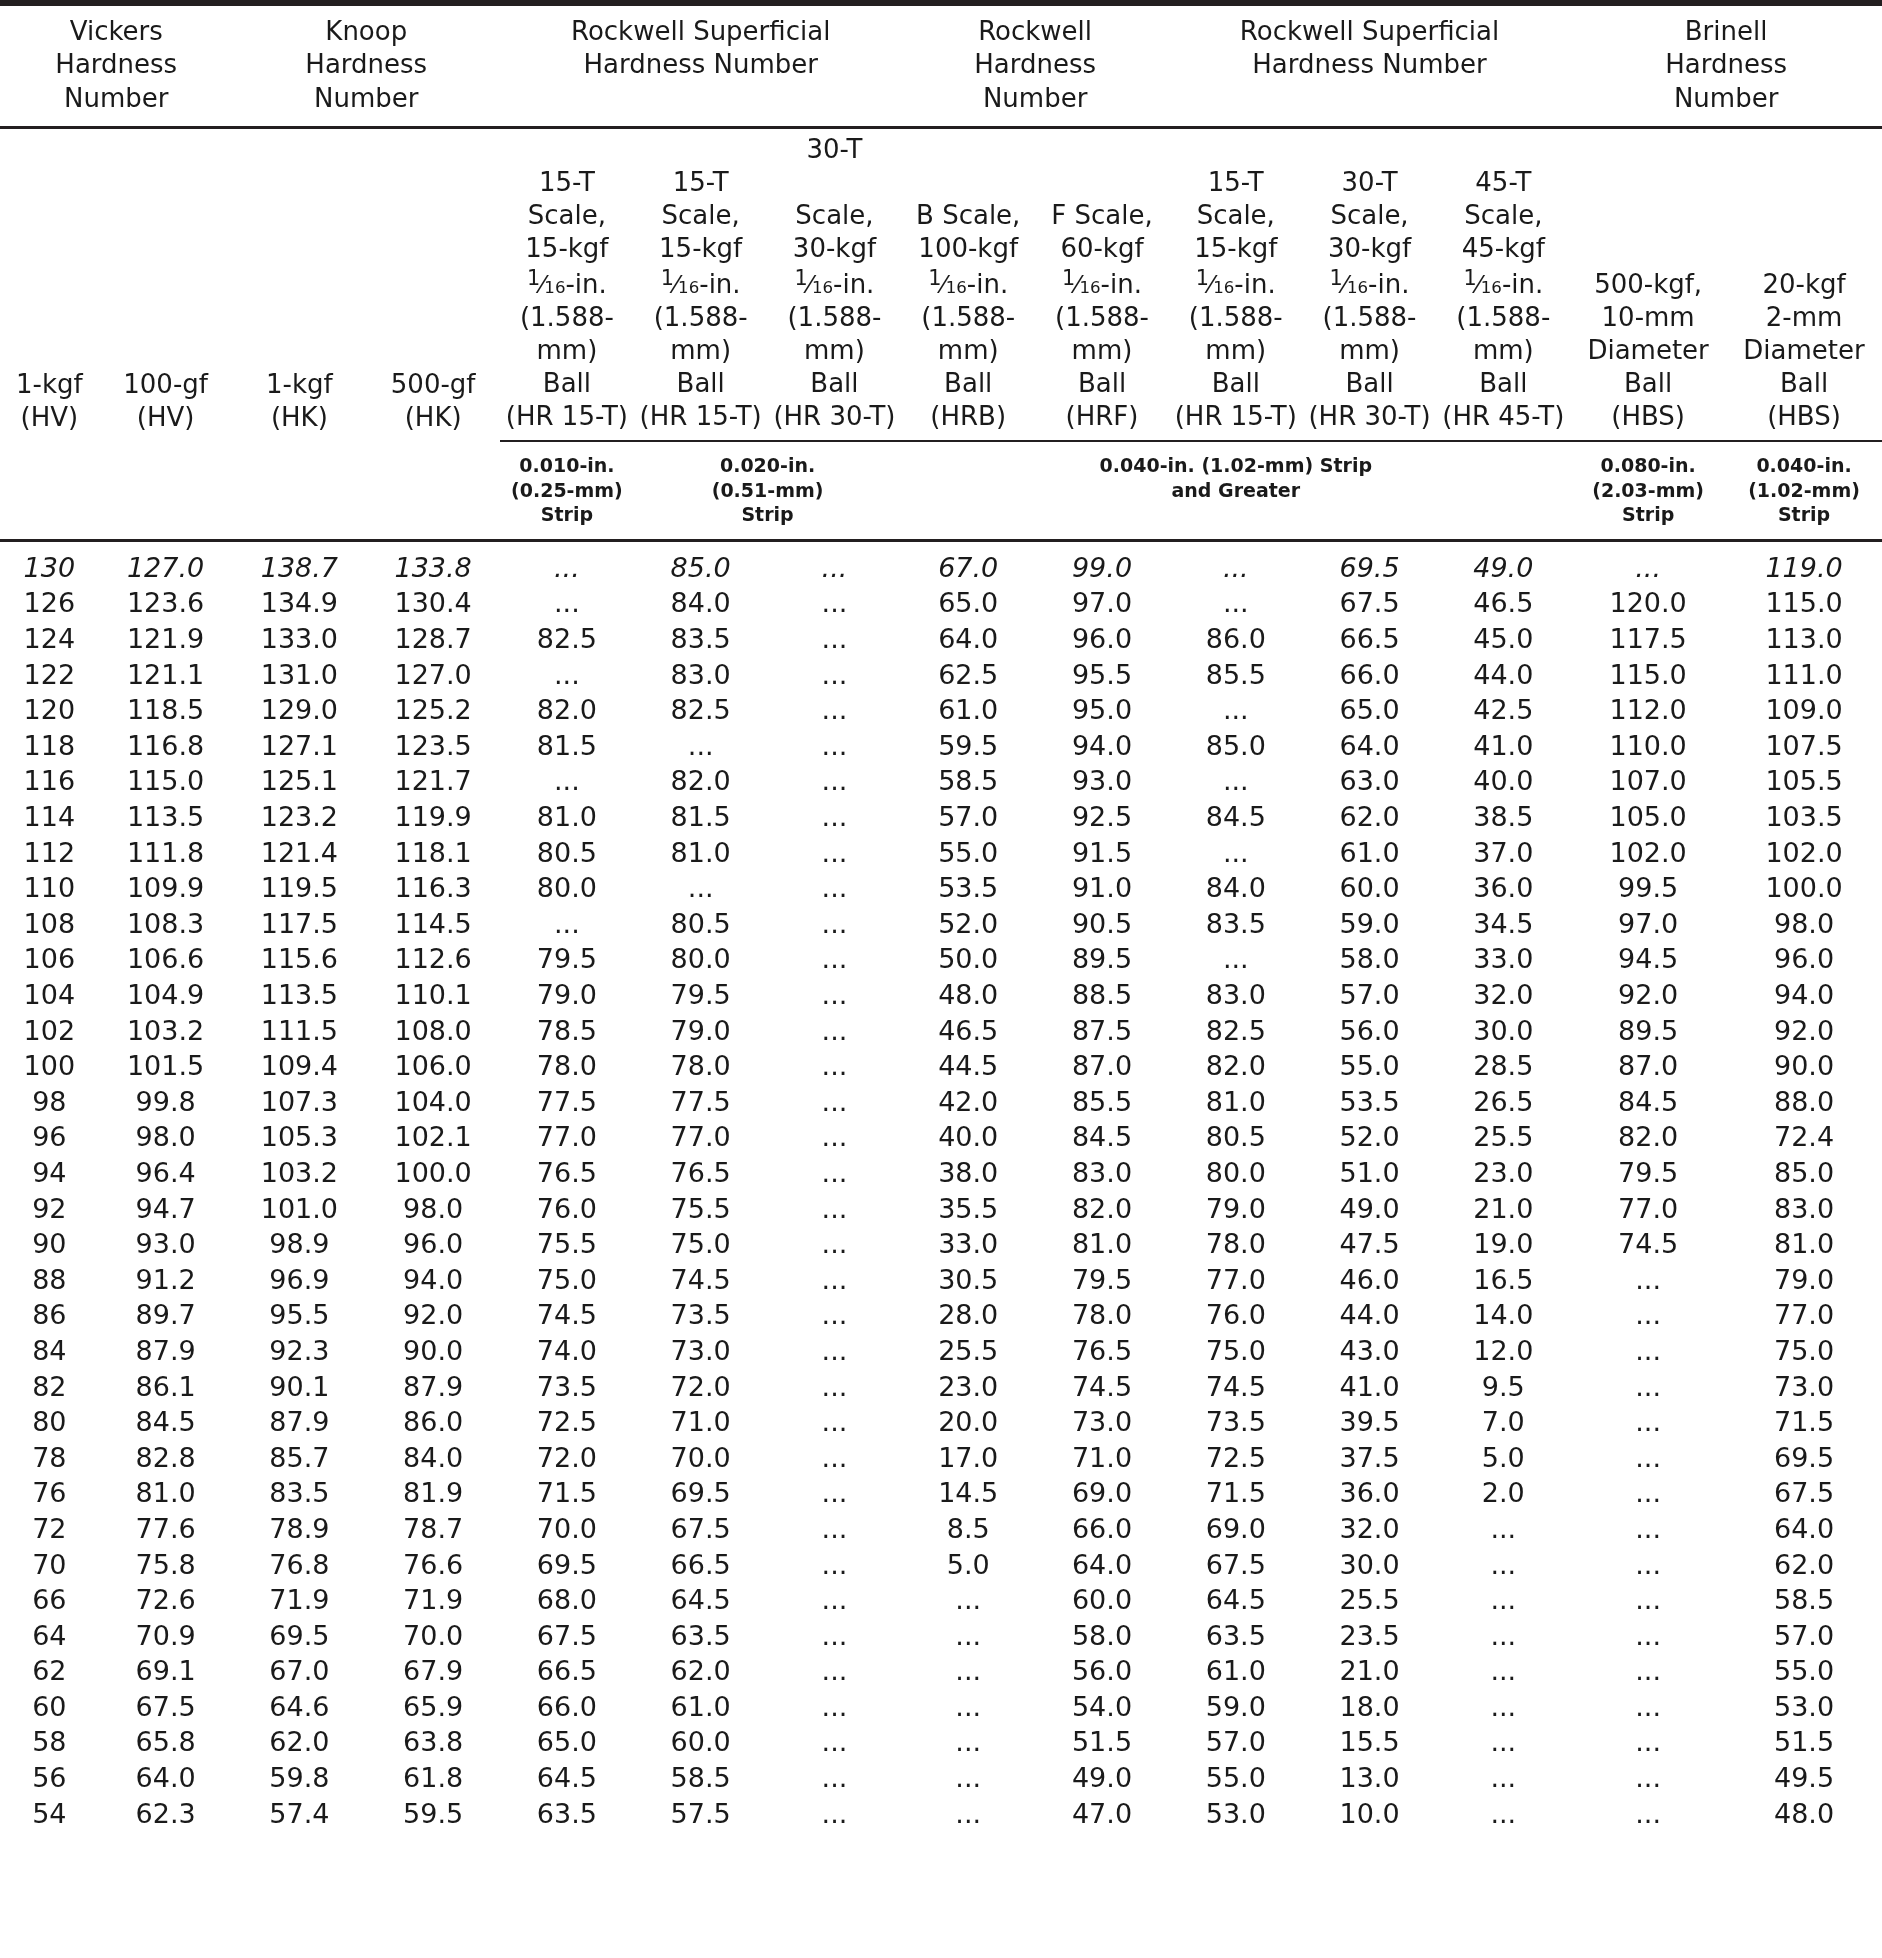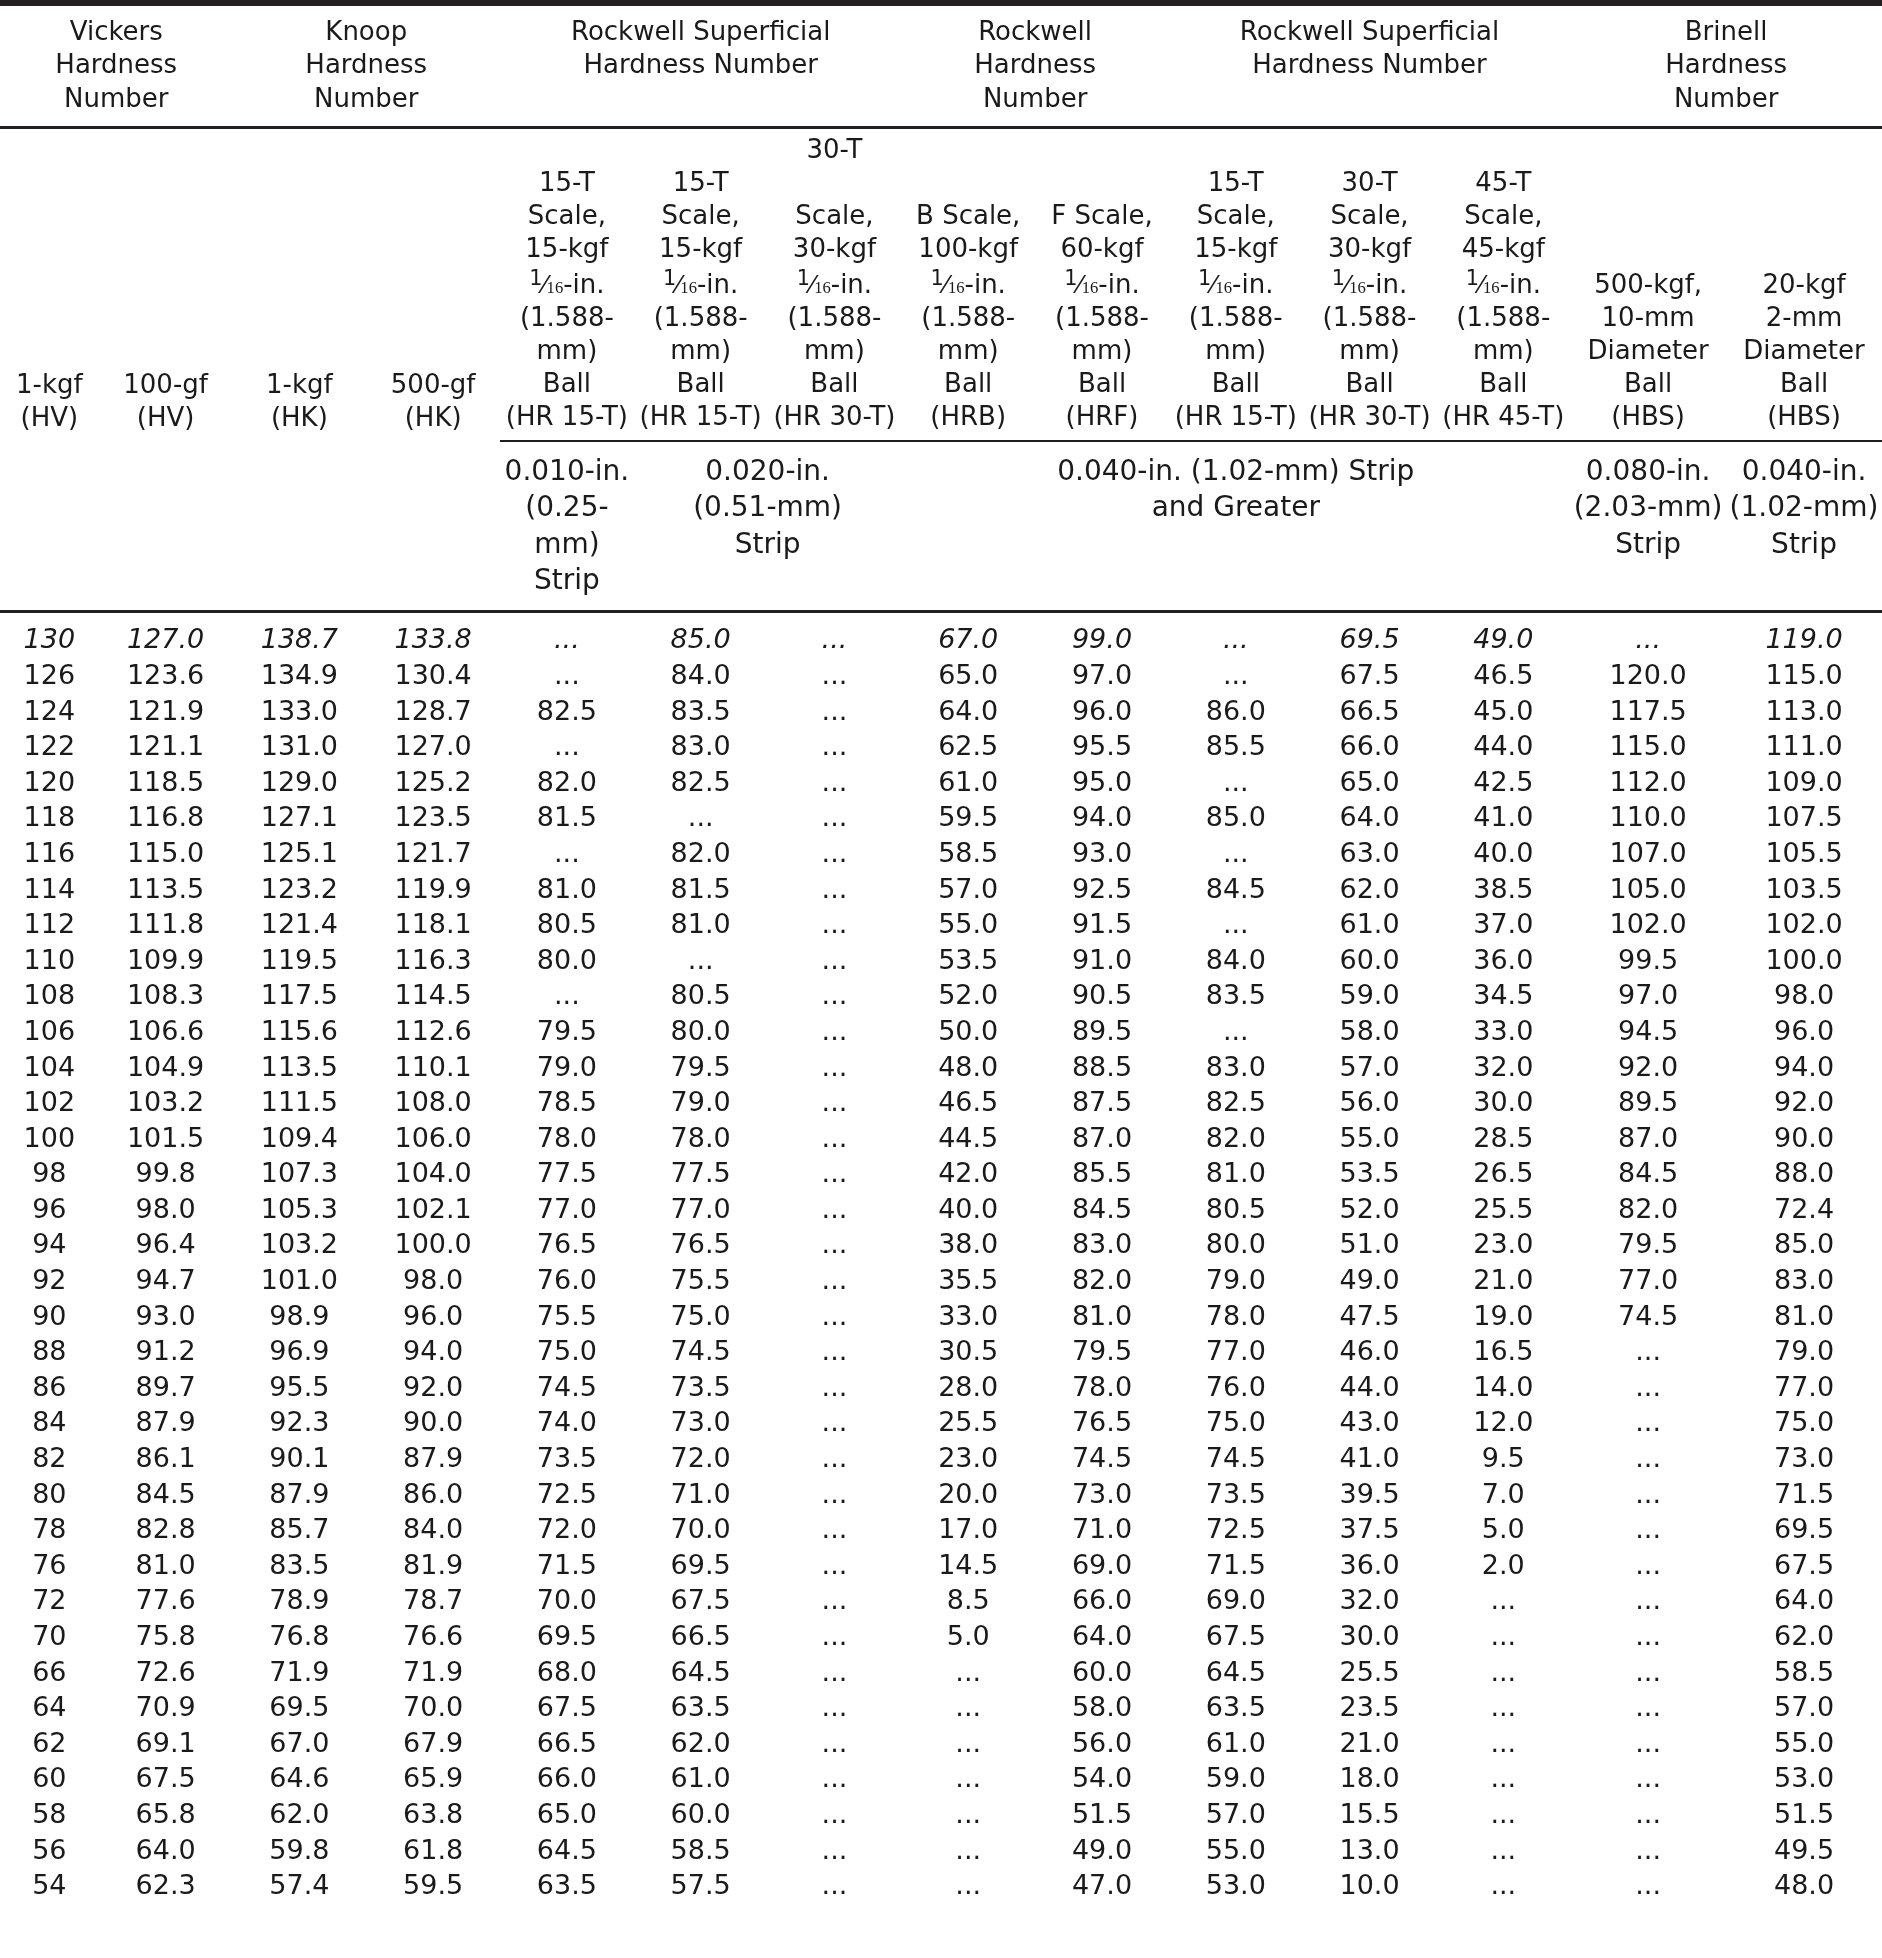--- a/index.html
+++ b/index.html
@@ -54,47 +54,47 @@
     font-weight: normal;
     white-space: pre-line;
     height: 287px;
   }
   .sub.bot {
     vertical-align: bottom;
   }
 
   
   .strip {
-    font-size: 28px;
+    font-size: 19px;
     line-height: 1.30;
     text-align: center;
     vertical-align: top;
     padding: 10.4px 1.7px 12px 1.7px;
-    font-weight: normal;
+    font-weight: bold;
     white-space: pre-line;
   }
 
   
   td.val {
     font-size: 27px;
     line-height: 1.00;
     text-align: center;
     padding: 4.3px 1.7px 4.3px 1.7px;
     font-weight: normal;
     white-space: nowrap;
   }
   td.val.blank { color: #1a1a1a; }
 
   tr.first-data td { padding-top: 12px; font-style: italic; }
 
   
   .frac { white-space: nowrap; }
   .frac .num { font-size: 0.80em; vertical-align: 0.40em; }
   .frac .sl  { font-size: 0.95em; }
-  .frac .den { font-size: 0.64em; vertical-align: -0.02em; font-family: Liberation Serif, serif; }
+  .frac .den { font-size: 0.64em; vertical-align: -0.02em; }
 
   .spacer-cell { padding: 0; border: none; }
 </style>
 </head>
 <body>
 
 <div class="table-wrap">
   <table class="hardness">
     <colgroup>
       <col style="width:76px">

